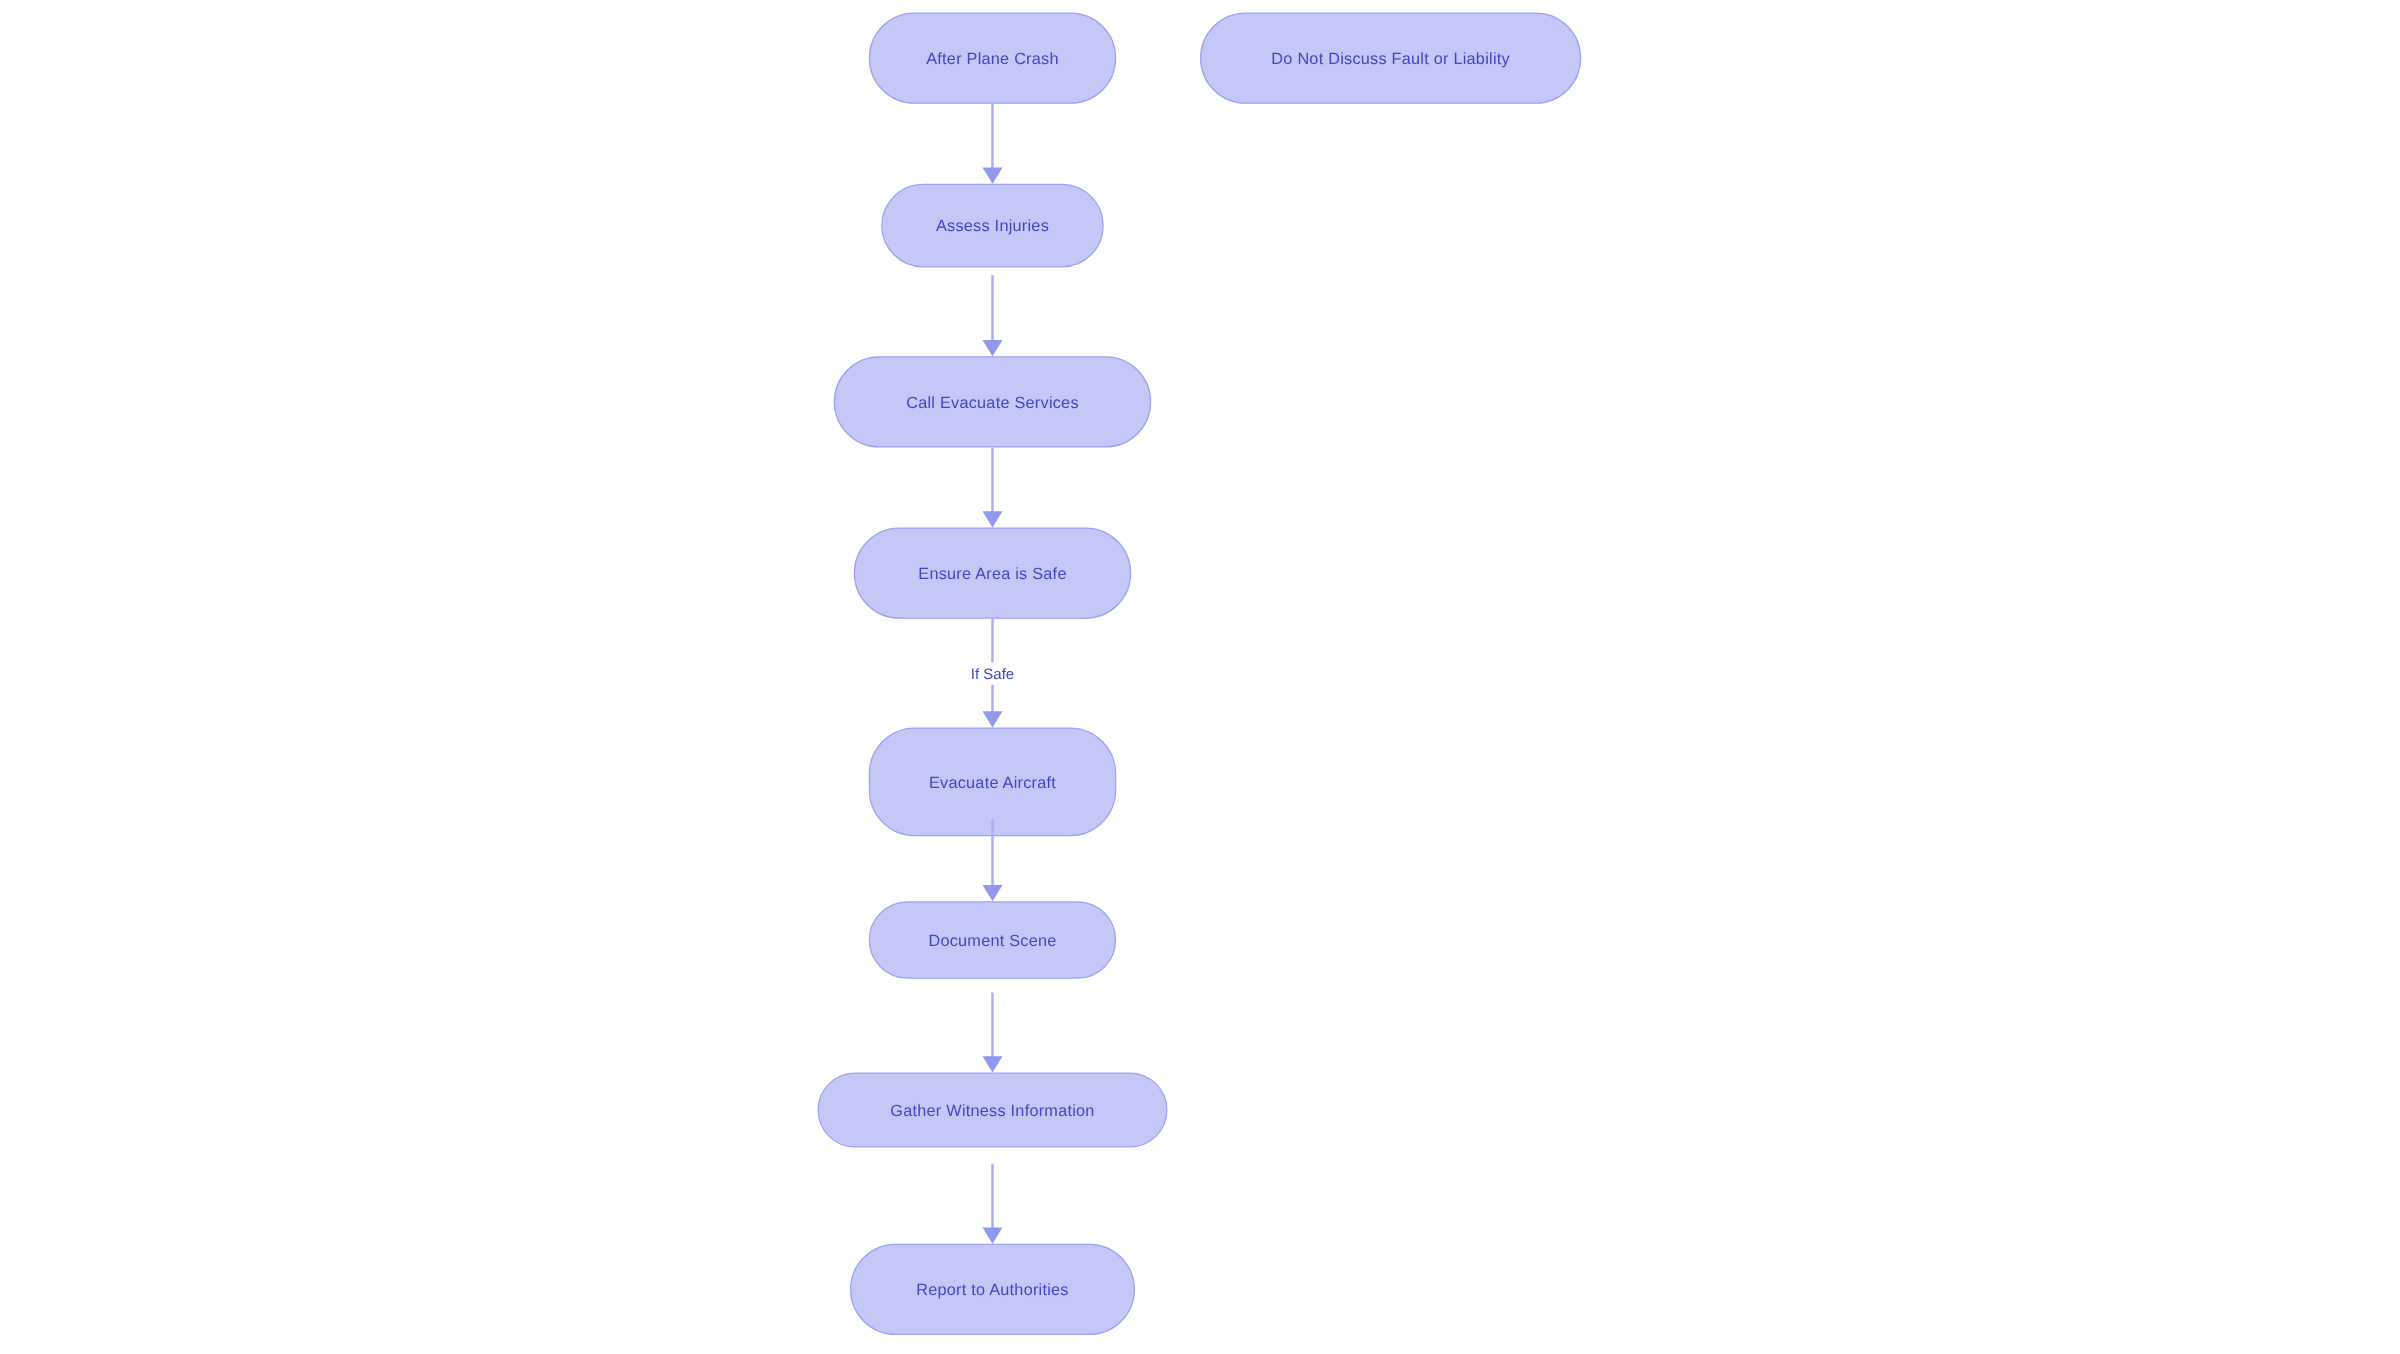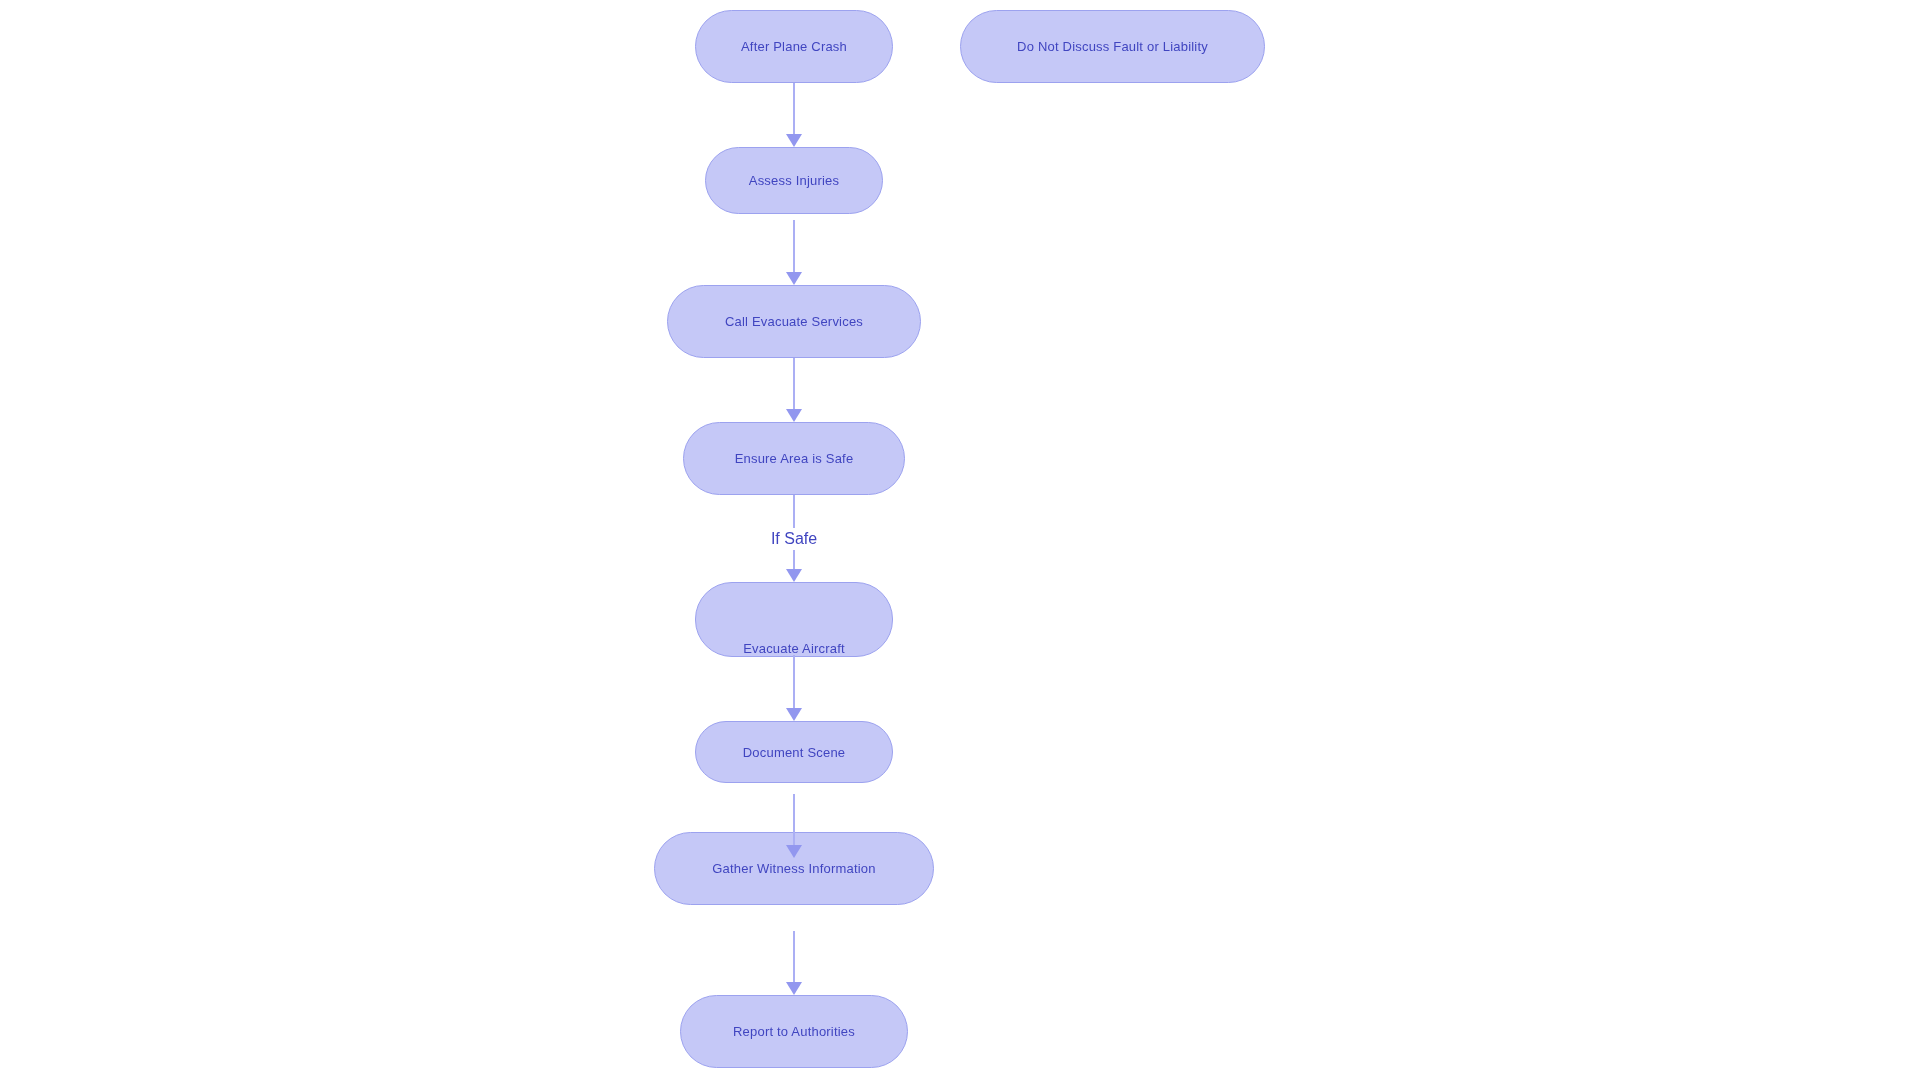--- a/index.html
+++ b/index.html
@@ -45,48 +45,48 @@
     width: 0; height: 0;
     border-left: 8px solid transparent;
     border-right: 8px solid transparent;
     border-top: 13px solid var(--edge-head);
   }
   .edge-label {
     position: absolute;
     transform: translate(-50%, -50%);
     background: var(--bg);
     color: var(--node-text);
-    font-size: 16px;
+    font-size: 12px;
     padding: 2px 7px;
     white-space: nowrap;
   }
 </style>
 </head>
 <body>
 
 <div id="canvas">
     <div class="node" style="left: 695px; top: 10px; width: 198px; height: 73px;">
       <span>After Plane Crash</span>
     </div>
     <div class="node" style="left: 705px; top: 147px; width: 178px; height: 67px;">
       <span>Assess Injuries</span>
     </div>
     <div class="node" style="left: 667px; top: 285px; width: 254px; height: 73px;">
       <span>Call Evacuate Services</span>
     </div>
     <div class="node" style="left: 683px; top: 422px; width: 222px; height: 73px;">
       <span>Ensure Area is Safe</span>
     </div>
-    <div class="node" style="left: 695px; top: 582px; width: 198px; height: 75px; align-items: flex-end;">
+    <div class="node" style="left: 695px; top: 582px; width: 198px; height: 87px;">
       <span>Evacuate Aircraft</span>
     </div>
     <div class="node" style="left: 695px; top: 721px; width: 198px; height: 62px;">
       <span>Document Scene</span>
     </div>
-    <div class="node" style="left: 654px; top: 832px; width: 280px; height: 73px; text-align: right;">
+    <div class="node" style="left: 654px; top: 858px; width: 280px; height: 60px; text-align: right;">
       <span>Gather Witness Information</span>
     </div>
     <div class="node" style="left: 680px; top: 995px; width: 228px; height: 73px;">
       <span>Report to Authorities</span>
     </div>
     <div class="node" style="left: 960px; top: 10px; width: 305px; height: 73px;">
       <span>Do Not Discuss Fault or Liability</span>
     </div>
     <div class="edge-line" style="left: 792.75px; top: 83px; height: 53px;"></div>
     <div class="edge-head" style="left: 786px; top: 134px;"></div>

